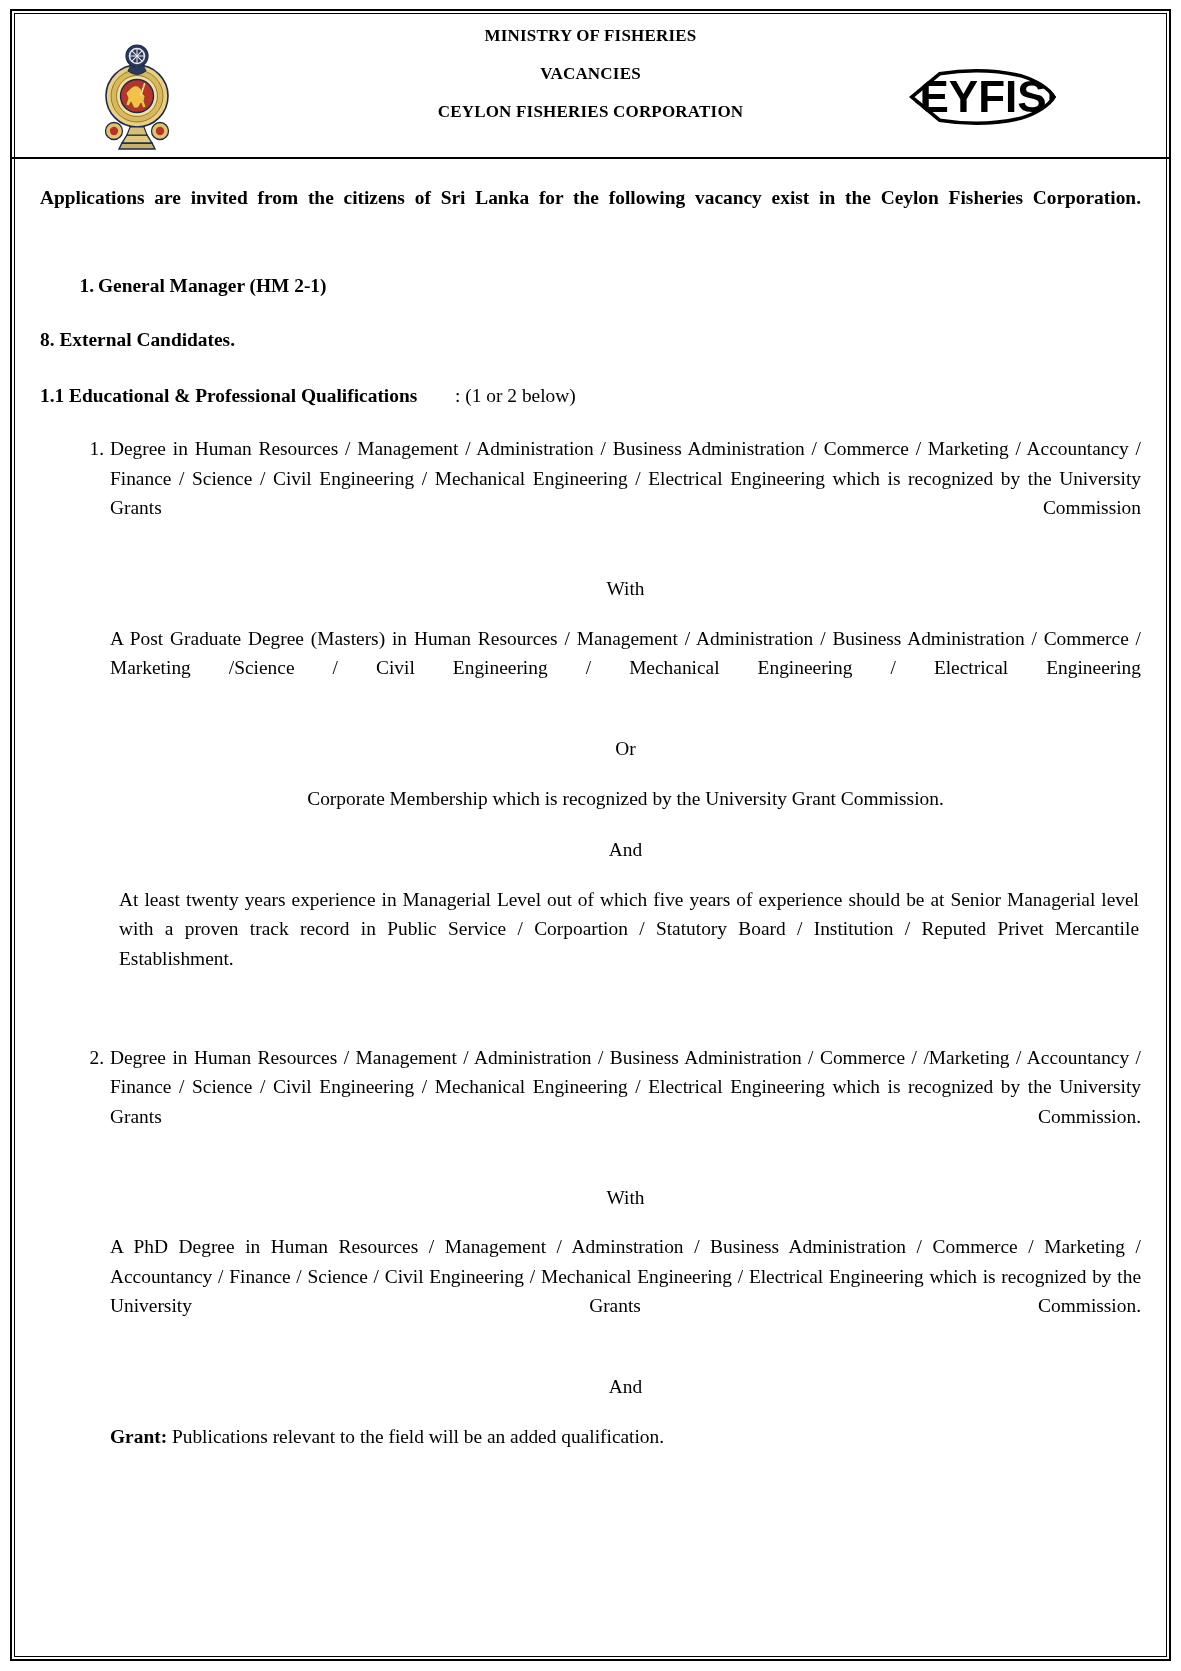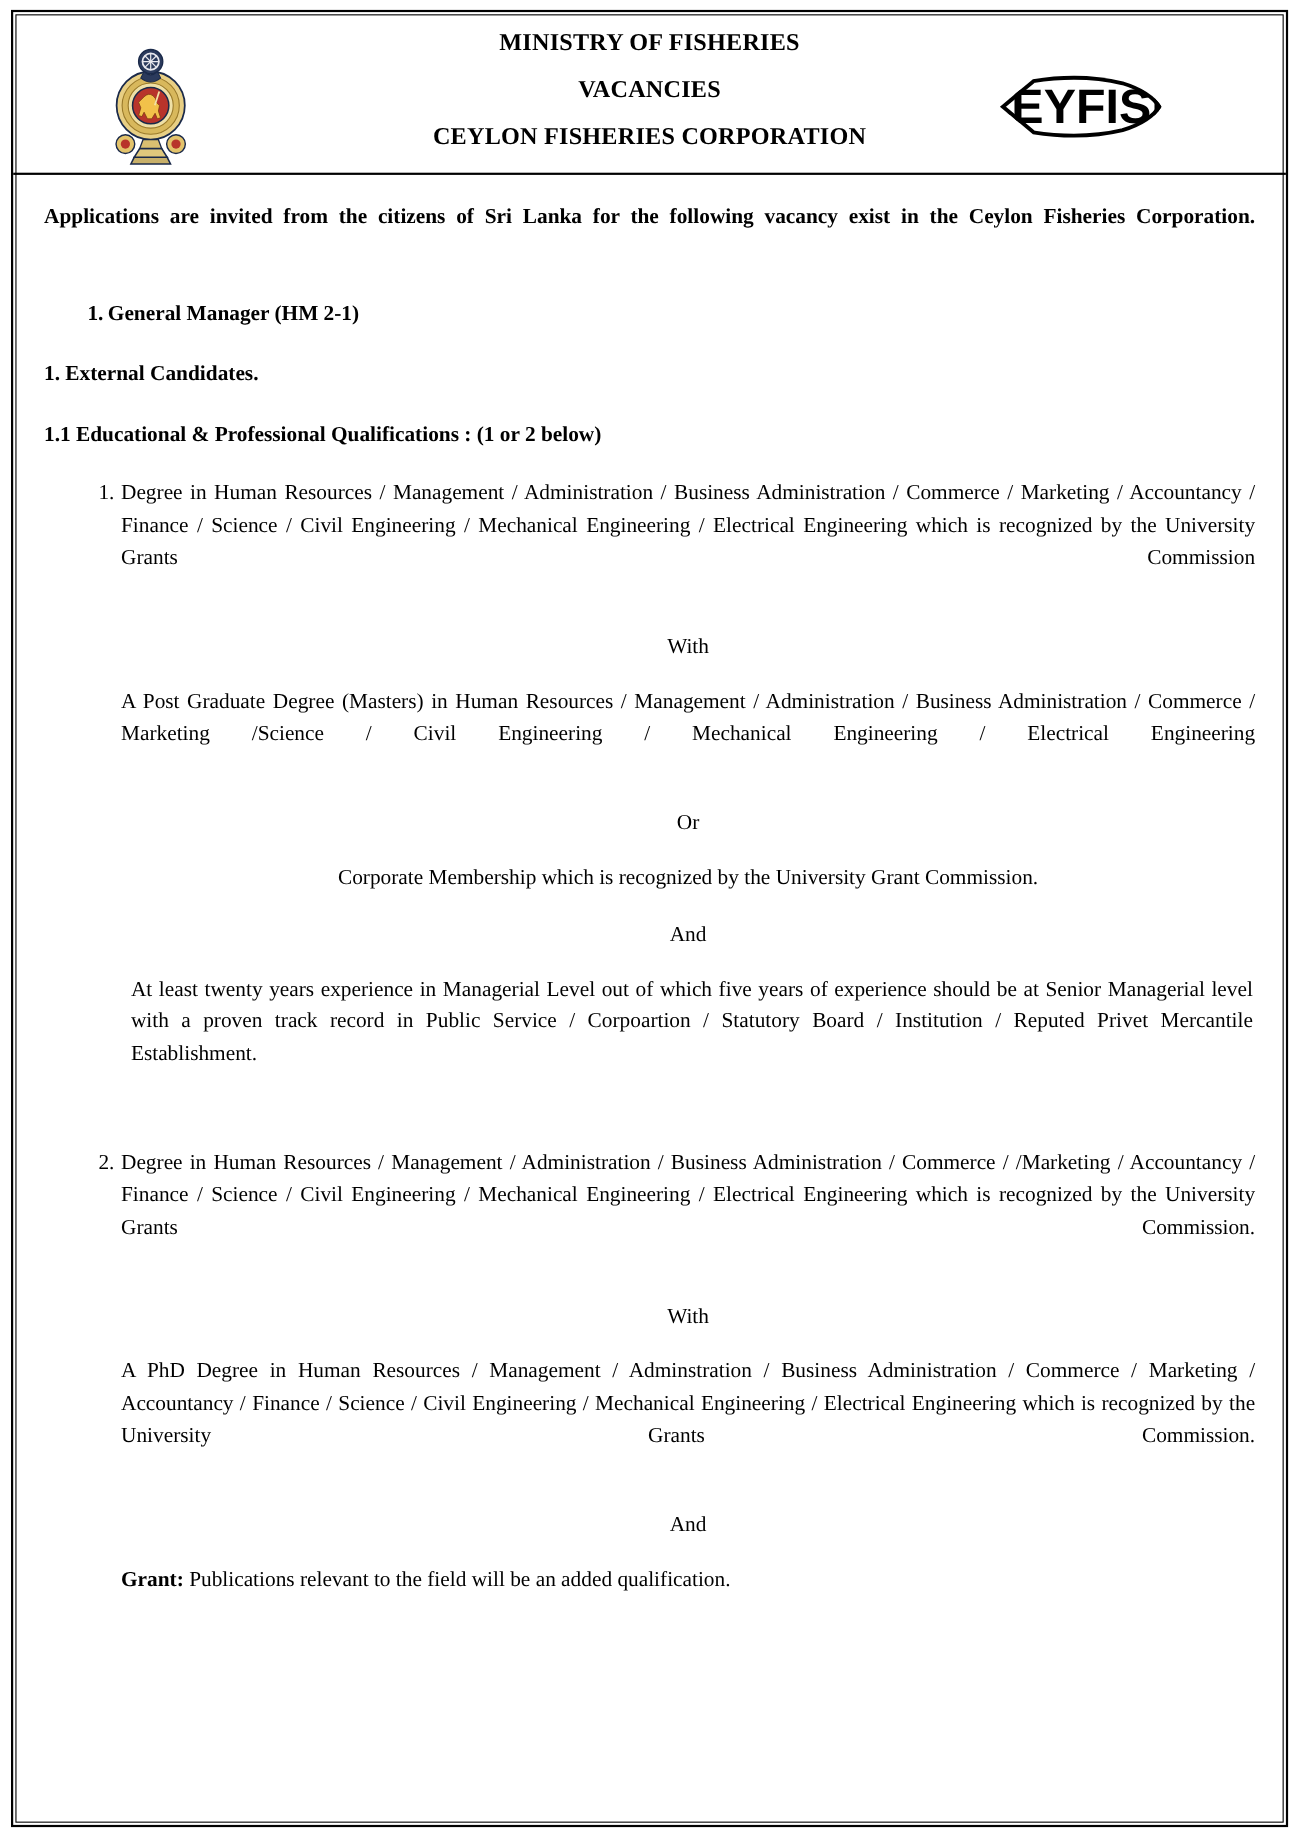--- a/index.html
+++ b/index.html
@@ -52,21 +52,21 @@
     border-bottom: 2px solid #000;
     box-sizing: border-box;
   }
   .header-titles {
     position: absolute;
     left: 0;
     right: 0;
     top: 16px;
     text-align: center;
     font-weight: bold;
-    font-size: 22px;
+    font-size: 17px;
     line-height: 1.0;
   }
   .header-titles .t-line { margin-bottom: 21px; letter-spacing: 0.2px; }
   .header-titles .t-line:last-child { margin-bottom: 0; }
 
   .emblem {
     position: absolute;
     left: 88px;
     top: 28px;
     width: 74px;
@@ -119,21 +119,21 @@
   }
 
   .sec-heading {
     font-weight: bold;
     margin-bottom: 26px;
   }
   .sub-heading {
     font-weight: bold;
     margin-bottom: 24px;
   }
-  .sub-heading .normal { font-weight: bold; }
+  .sub-heading .normal { font-weight: normal; margin-left: 33px; }
 
   .qual-list {
     list-style: none;
     margin: 0;
     padding: 0 0 0 70px;
   }
   .qual-item { position: relative; margin-bottom: 22px; }
   .qual-item .q-num {
     position: absolute;
     left: -32px;
@@ -240,21 +240,21 @@
       <p class="intro">Applications are invited from the citizens of Sri Lanka for the following vacancy exist in the Ceylon Fisheries Corporation.</p>
 
 
       <ul class="post-list">
         <li>
           <span class="num">1.</span>
           <span>General Manager (HM 2-1)</span>
         </li>
       </ul>
 
-      <p class="sec-heading">1. External Candidates.</p>
+      <p class="sec-heading">8. External Candidates.</p>
 
       <p class="sub-heading"><span>1.1 Educational &amp; Professional Qualifications</span><span class="normal"> : (1 or 2 below)</span></p>
 
       <ul class="qual-list">
 
         <li class="qual-item">
           <span class="q-num">1.</span>
           <p class="just blk">Degree in Human Resources / Management / Administration / Business Administration / Commerce / Marketing / Accountancy / Finance / Science / Civil Engineering / Mechanical Engineering / Electrical Engineering which is recognized by the  University Grants Commission</p>
 
           <p class="conn">With</p>

